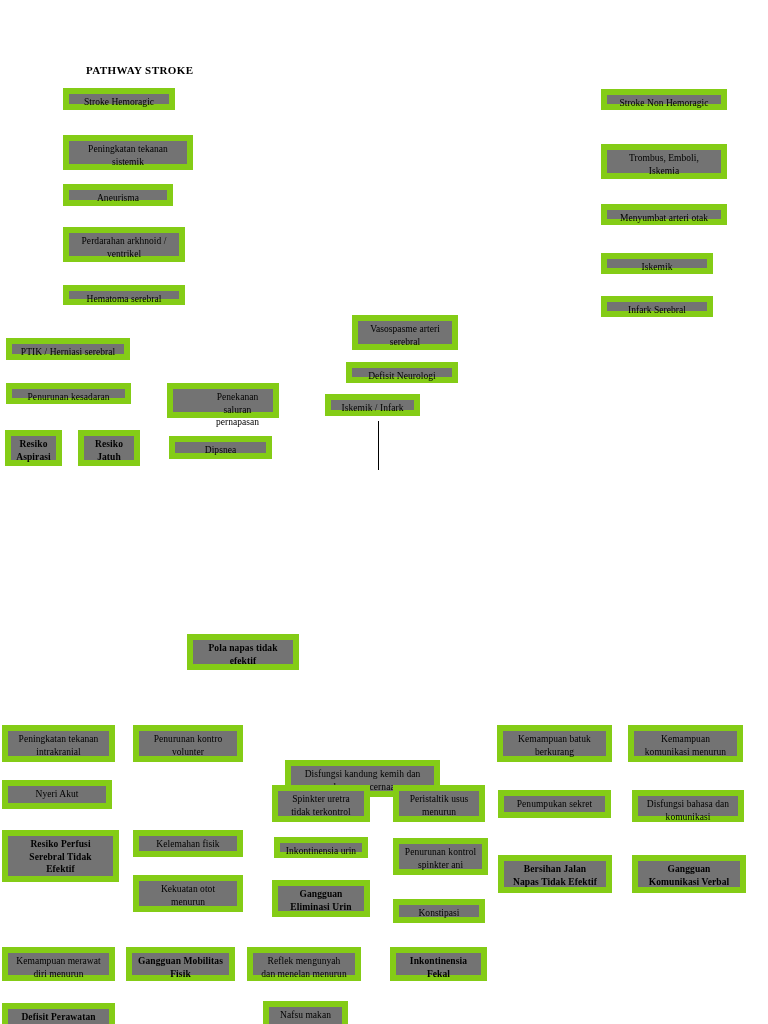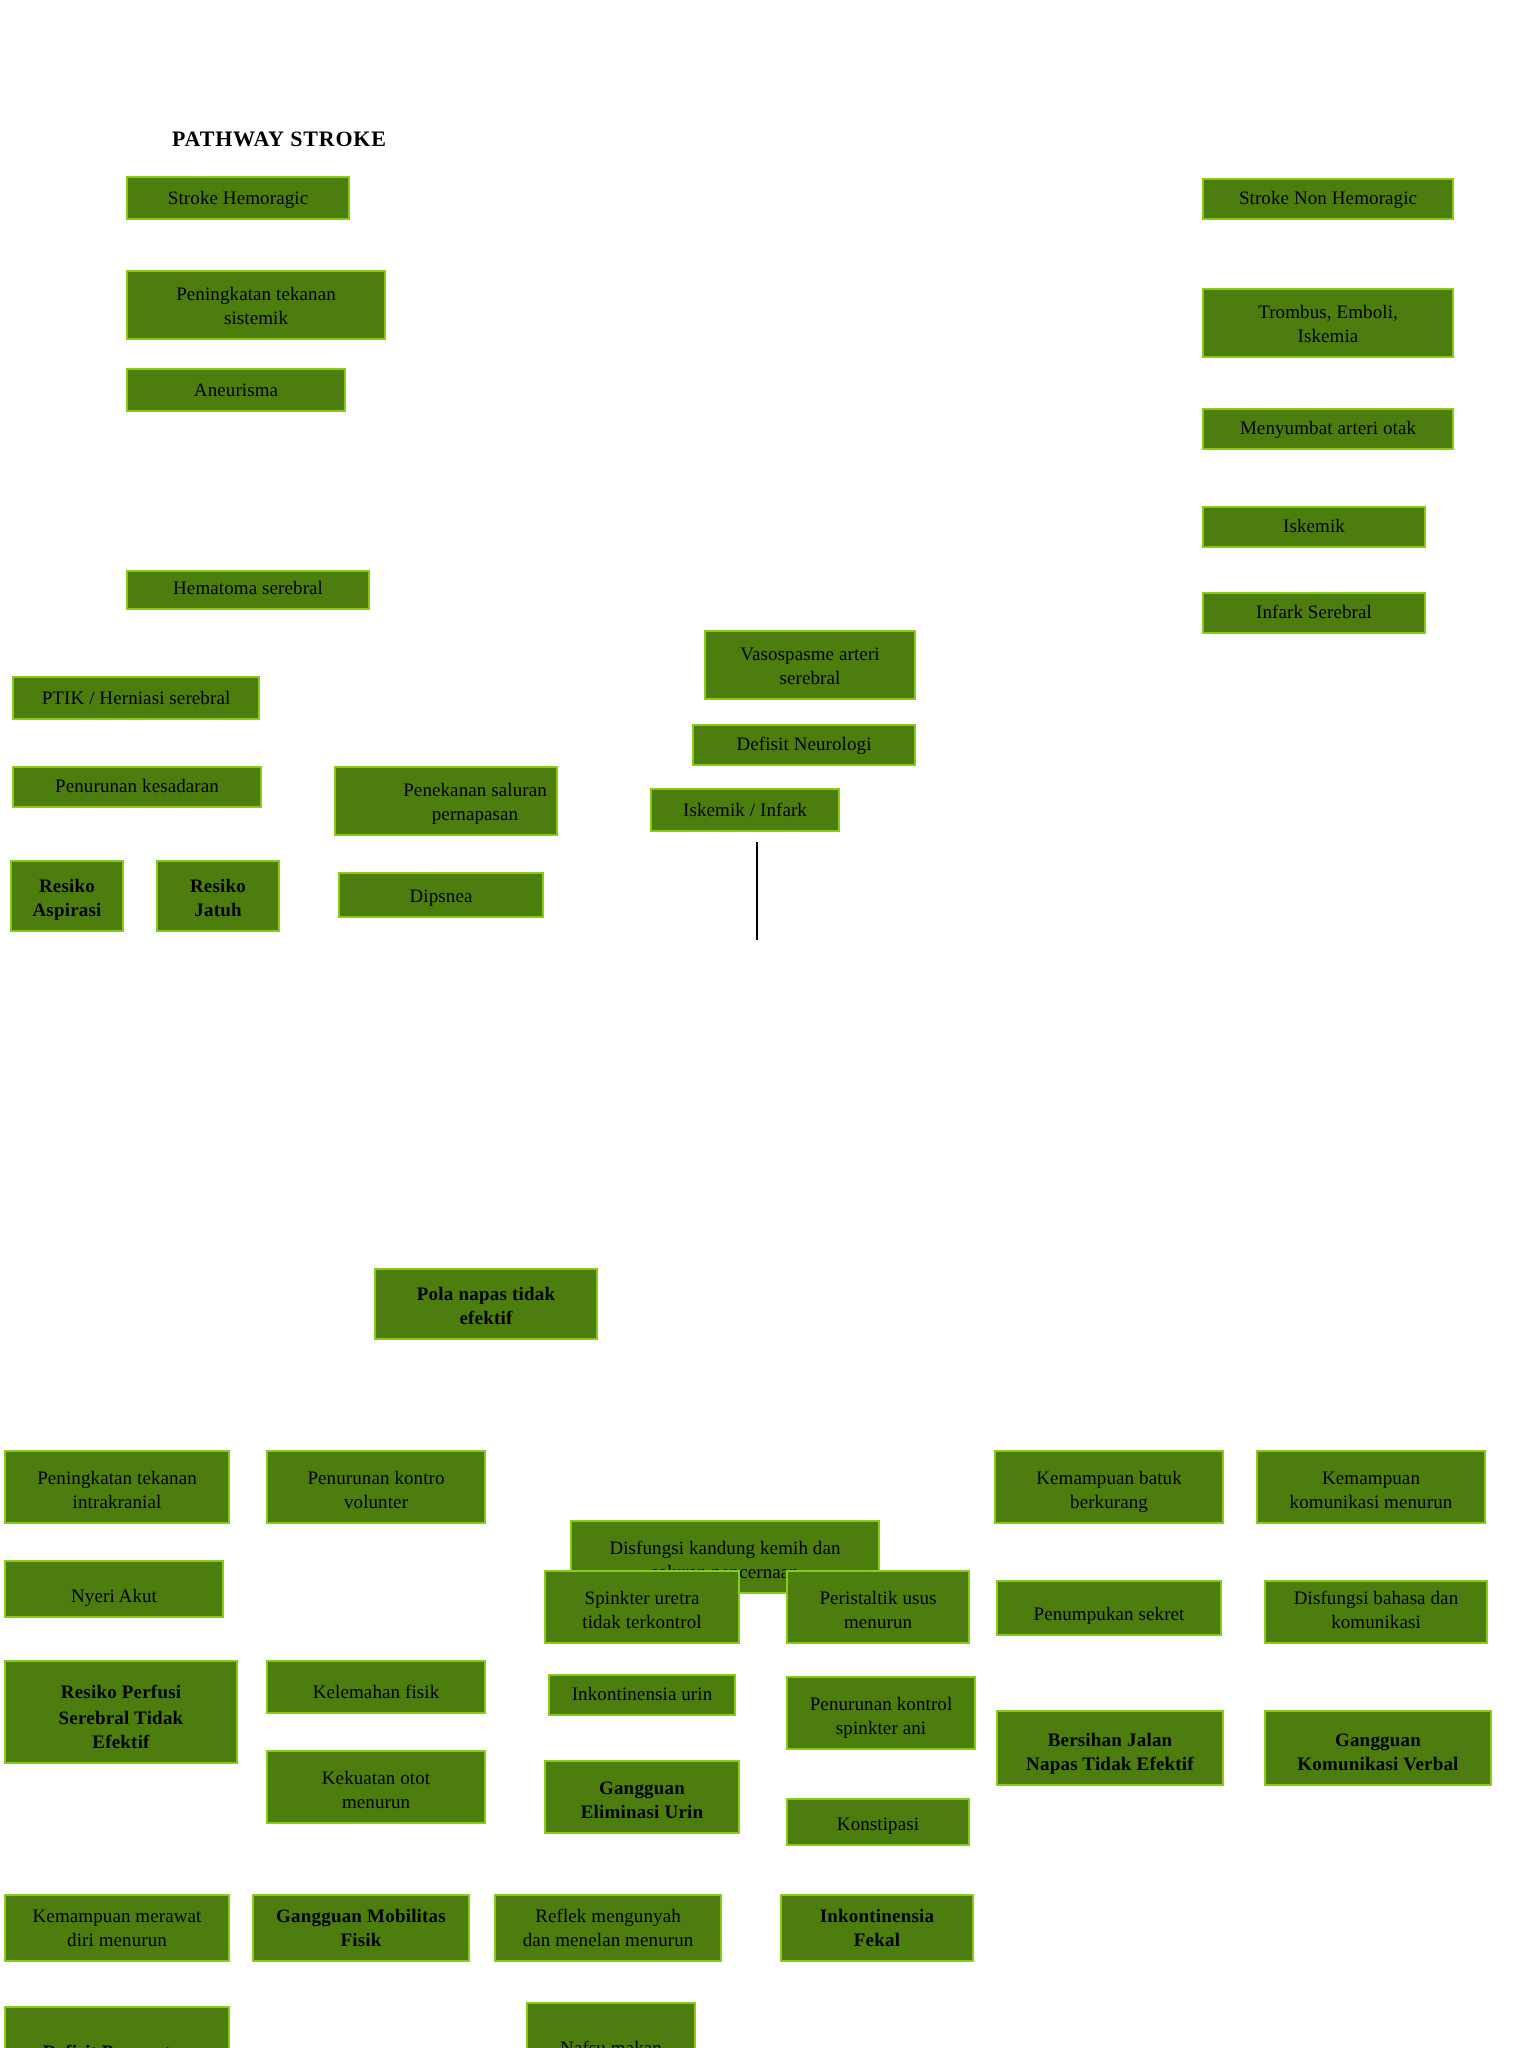--- a/index.html
+++ b/index.html
@@ -24,24 +24,24 @@
     font-family: "Liberation Serif", "DejaVu Serif", serif;
     font-weight: bold;
     font-size: 11px;
     letter-spacing: 0.4px;
     white-space: nowrap;
     color: #000;
   }
   .node {
     position: absolute;
     box-sizing: border-box;
-    border: 1px solid #84cc16;
-    background: #4d7c0f;
+    border: 6px solid #84cc16;
+    background: #737373;
     display: flex;
-    align-items: flex-end;
+    align-items: flex-start;
     justify-content: center;
     text-align: center;
     font-size: 9.5px;
     line-height: 1.32;
     padding: 2px 3px;
     color: #000000;
     letter-spacing: 0.05px;
   }
   .node.bold {
     font-weight: bold;
@@ -74,20 +74,24 @@
 
   <div class="node" style="left:63px; top:135px; width:130px; height:35px;">
     <span class="txt">Peningkatan tekanan
 sistemik</span>
   </div>
 
   <div class="node" style="left:63px; top:184px; width:110px; height:22px;">
     <span class="txt">Aneurisma</span>
   </div>
 
+  <div class="node" style="left:63px; top:227px; width:122px; height:35px;">
+    <span class="txt">Perdarahan arkhnoid /
+ventrikel</span>
+  </div>
 
   <div class="node" style="left:63px; top:285px; width:122px; height:20px;">
     <span class="txt">Hematoma serebral</span>
   </div>
 
   <div class="node" style="left:6px; top:338px; width:124px; height:22px;">
     <span class="txt">PTIK / Herniasi serebral</span>
   </div>
 
   <div class="node" style="left:6px; top:383px; width:125px; height:21px;">

